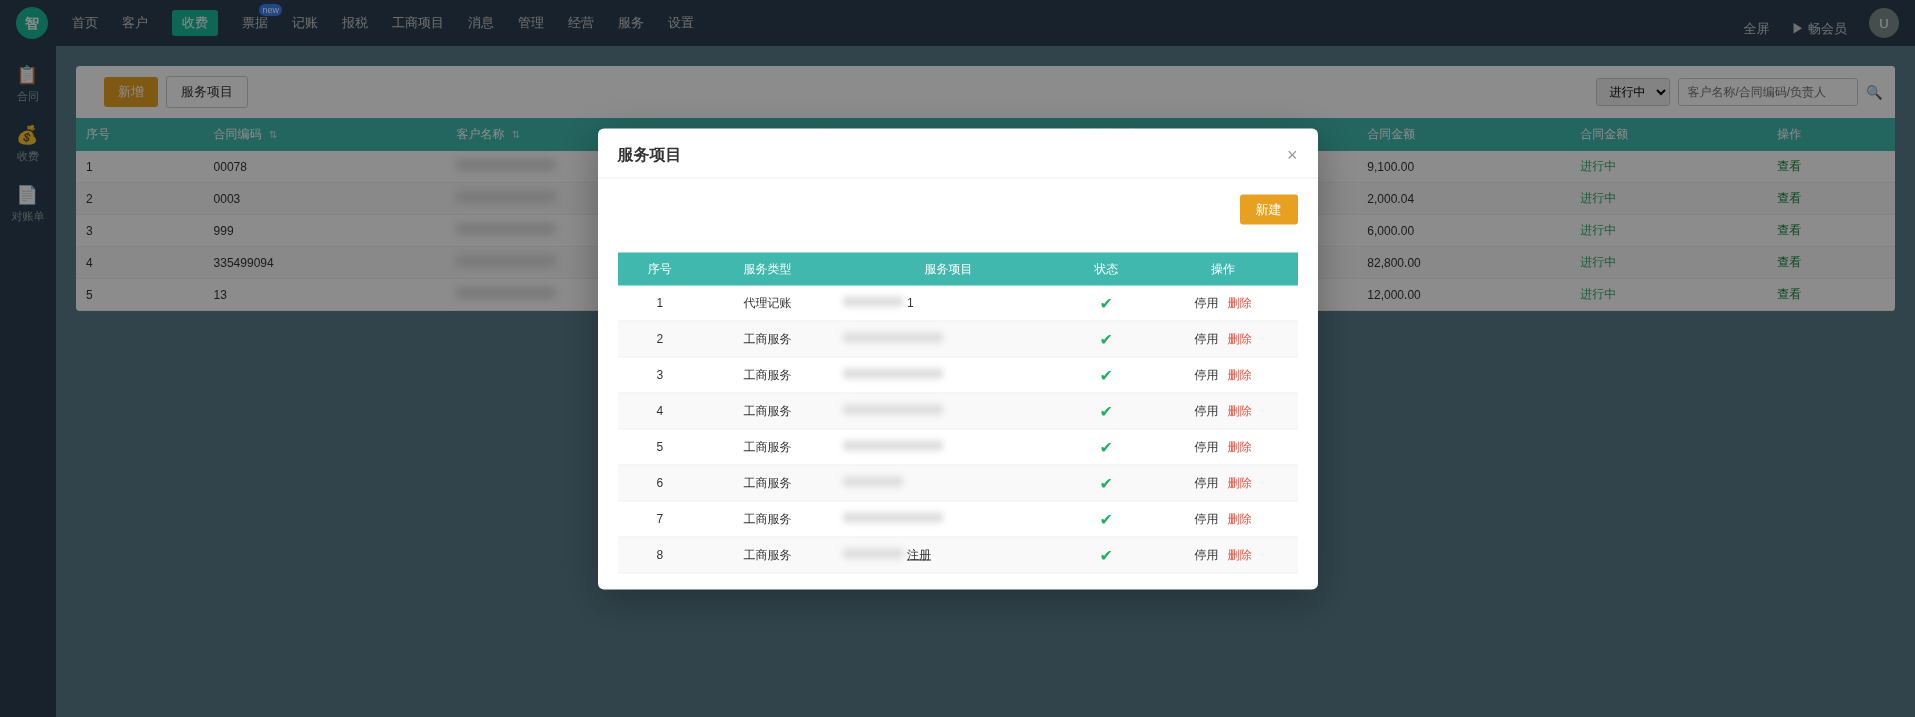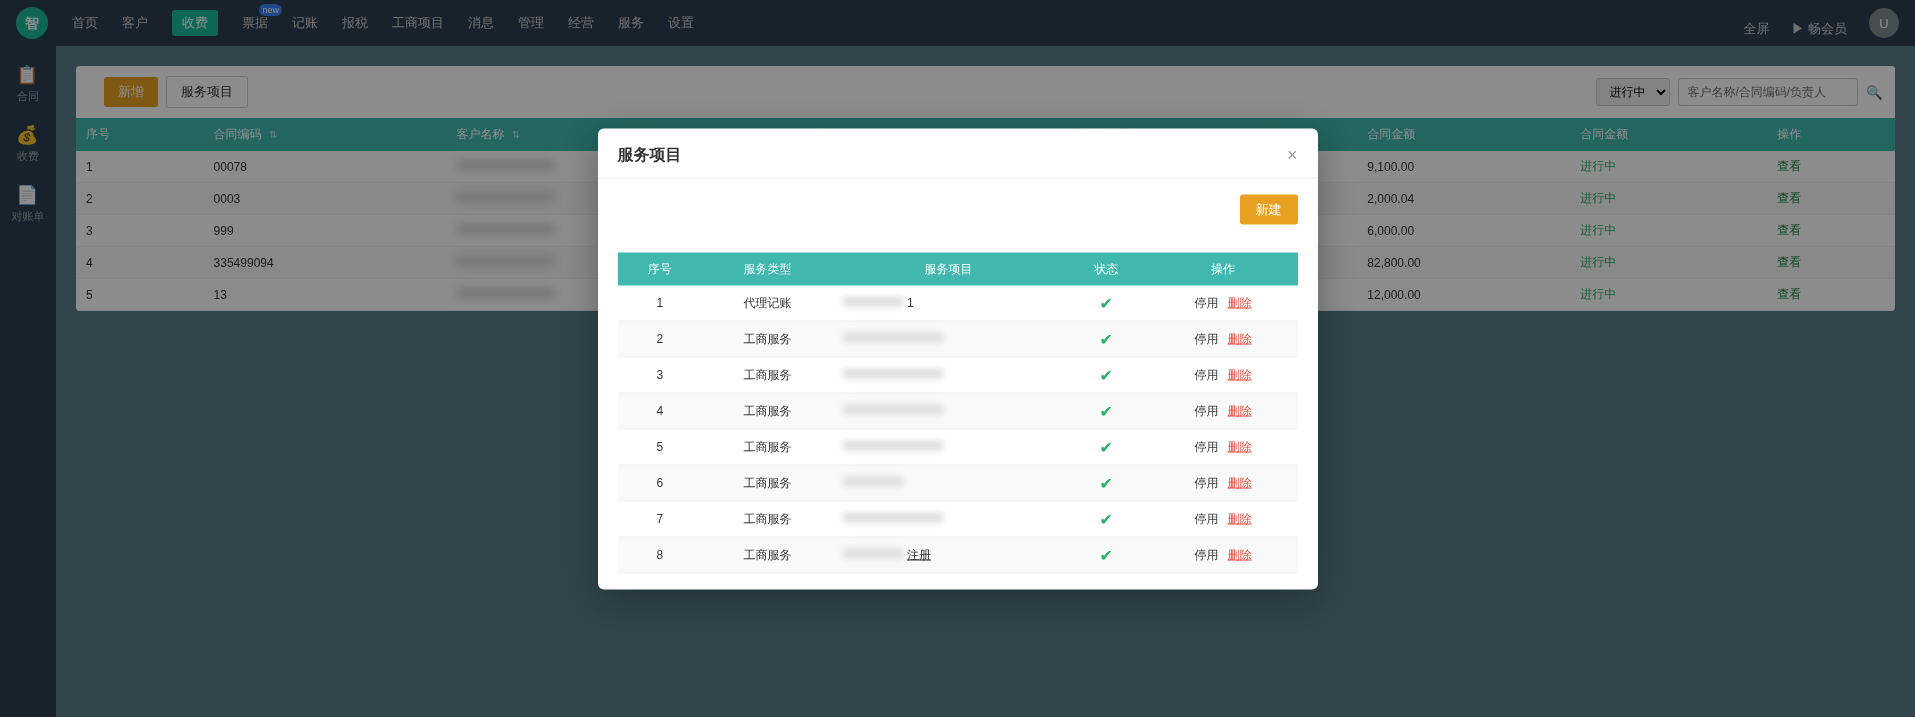--- a/index.html
+++ b/index.html
@@ -62,21 +62,21 @@
     .modal-body { flex: 1; overflow-y: auto; padding: 16px 20px; }
     .modal-toolbar { display: flex; justify-content: flex-end; margin-bottom: 28px; }
     .btn-new-modal { background: #e8a020; color: #fff; border: none; padding: 6px 16px; border-radius: 3px; cursor: pointer; font-size: 13px; }
 
     .modal-table { width: 100%; border-collapse: collapse; }
     .modal-table th { background: #40b8ad; color: #fff; padding: 8px 10px; text-align: center; font-size: 12px; font-weight: normal; }
     .modal-table td { padding: 8px 10px; font-size: 12px; border-bottom: 1px solid #f0f0f0; color: #333; text-align: center; }
     .modal-table tr:nth-child(even) td { background: #f9f9f9; }
     .status-check { color: #27ae60; font-size: 16px; }
     .action-stop { color: #333; cursor: pointer; margin-right: 6px; }
-    .action-delete { color: #e74c3c; cursor: pointer; text-decoration: underline; }
+    .action-delete { color: #e74c3c; cursor: pointer; }
     .blurred-short { display: inline-block; width: 60px; height: 10px; background: #ddd; border-radius: 2px; filter: blur(3px); }
     .blurred-long { display: inline-block; width: 100px; height: 10px; background: #ddd; border-radius: 2px; filter: blur(3px); }
 
     
     .modal-body::-webkit-scrollbar { width: 6px; }
     .modal-body::-webkit-scrollbar-track { background: #f0f0f0; }
     .modal-body::-webkit-scrollbar-thumb { background: #bbb; border-radius: 3px; }
   </style>
 </head>
 <body>

